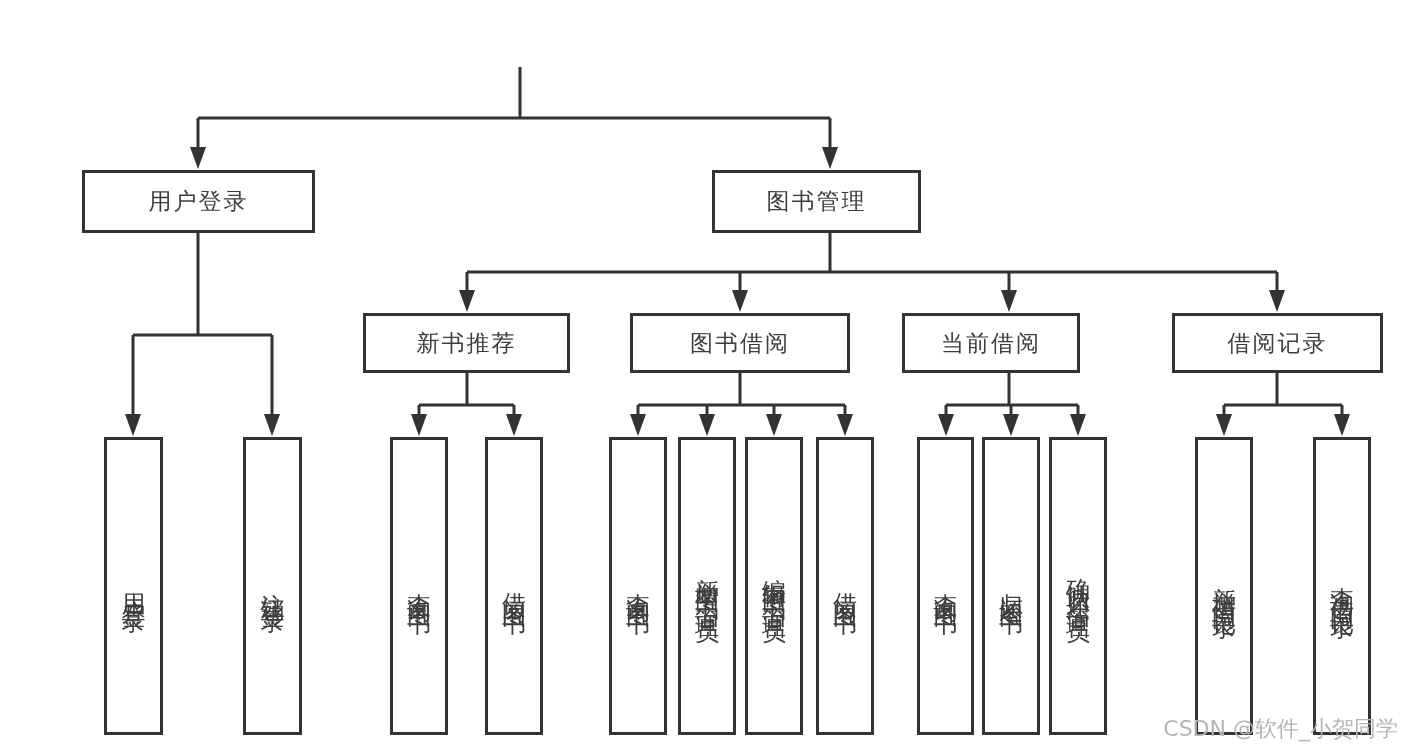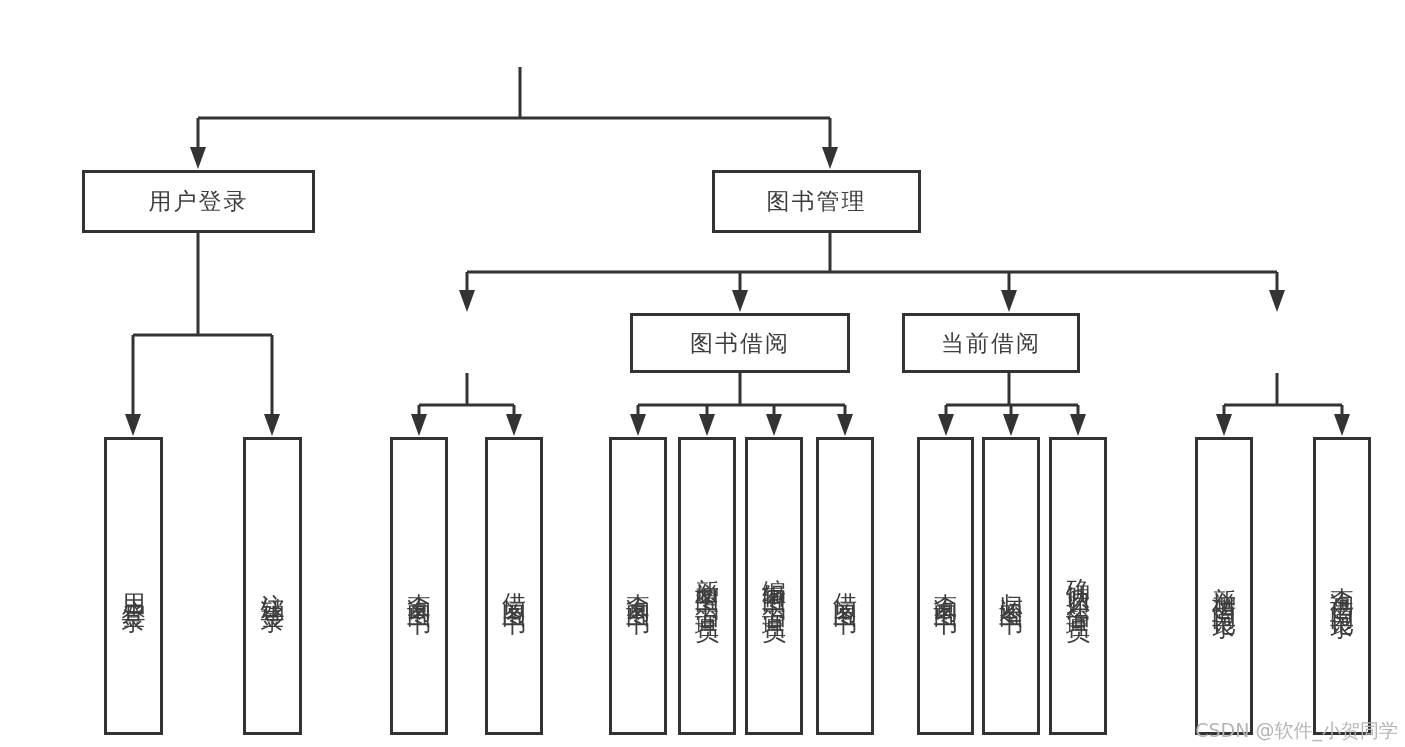--- a/index.html
+++ b/index.html
@@ -75,21 +75,21 @@
   .l7{left:816px;width:58px;}
   .l8{left:917px;width:57px;}
   .l9{left:982px;width:58px;}
   .l10{left:1049px;width:58px;}
   .l11{left:1195px;width:58px;}
   .l12{left:1313px;width:58px;}
   .watermark{
     position:absolute;
     right:7px;
     bottom:3px;
-    font-size:19px;
+    font-size:22px;
     color:var(--wm);
     z-index:3;
     white-space:nowrap;
   }
 </style>
 </head>
 <body>
 
 <div class="canvas">
 
@@ -144,26 +144,32 @@
   </svg>
 
 
   <div class="box lvl2a">
     <span class="h-label">用户登录</span>
   </div>
   <div class="box lvl2b">
     <span class="h-label">图书管理</span>
   </div>
 
+  <div class="box lvl3a">
+    <span class="h-label">新书推荐</span>
+  </div>
   <div class="box lvl3b">
     <span class="h-label">图书借阅</span>
   </div>
   <div class="box lvl3c">
     <span class="h-label">当前借阅</span>
   </div>
+  <div class="box lvl3d">
+    <span class="h-label">借阅记录</span>
+  </div>
 
   <div class="box leaf l0">
     <span class="v-label">用户登录</span>
   </div>
   <div class="box leaf l1">
     <span class="v-label">注销登录</span>
   </div>
   <div class="box leaf l2">
     <span class="v-label">查询图书</span>
   </div>

